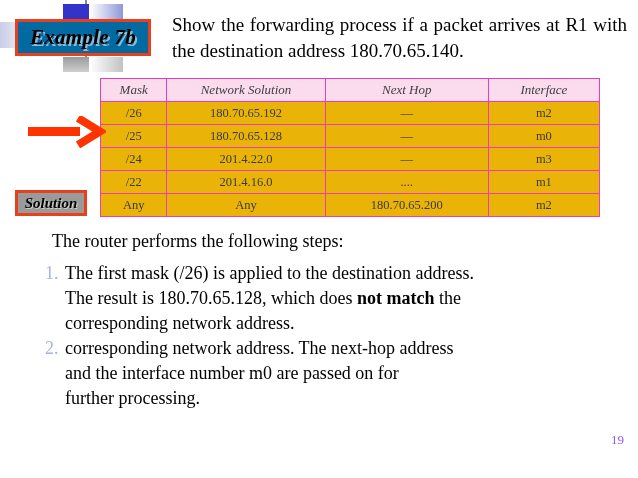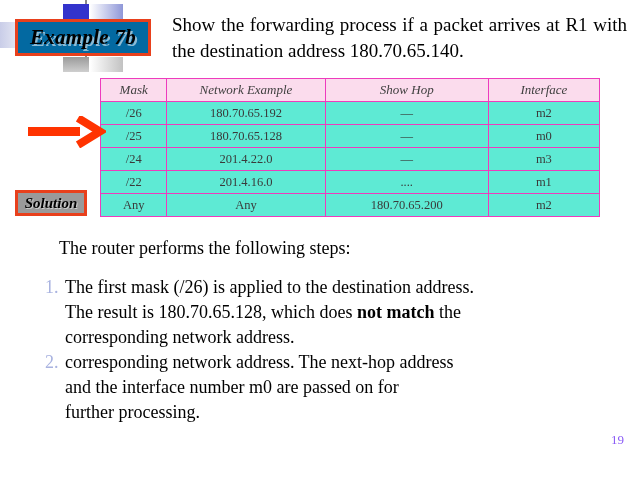--- a/index.html
+++ b/index.html
@@ -87,21 +87,21 @@
     text-align: justify;
     text-align-last: left;
   }
 
   
   .routing-table {
     position: absolute;
     left: 100px; top: 78px;
     width: 500px;
     border-collapse: collapse;
-    background: #5eead4;
+    background: #eab308;
   }
   .routing-table th,
   .routing-table td {
     border: 1.5px solid #ee3bbd;
     text-align: center;
     font-size: 12.5px;
     height: 22px;
     padding: 0 2px;
     color: #3a3a3a;
   }
@@ -146,21 +146,21 @@
   }
 
   
   .body-block {
     position: absolute;
     left: 45px; top: 222px;
     width: 575px;
     font-size: 18px;
     line-height: 25px;
   }
-  .intro-line { margin: 14px; }
+  .intro-line { margin: 7px; }
   .step {
     display: flex;
     align-items: flex-start;
     margin: 0;
   }
   .step-marker {
     color: #a9b3e0;
     width: 20px;
     flex: 0 0 20px;
     text-align: left;
@@ -191,22 +191,22 @@
 <div class="example-badge">
   <span class="example-badge-label">Example 7b</span>
 </div>
 
 <div class="prompt">Show the forwarding process if a packet arrives at R1 with the destination address 180.70.65.140.</div>
 
 <table class="routing-table">
   <thead>
     <tr>
       <th class="col-mask">Mask</th>
-      <th class="col-network">Network Example</th>
-      <th class="col-nexthop">Show Hop</th>
+      <th class="col-network">Network Solution</th>
+      <th class="col-nexthop">Next Hop</th>
       <th class="col-interface">Interface</th>
     </tr>
   </thead>
   <tbody>
     <tr>
       <td>/26</td>
       <td>180.70.65.192</td>
       <td>—</td>
       <td>m2</td>
     </tr>

